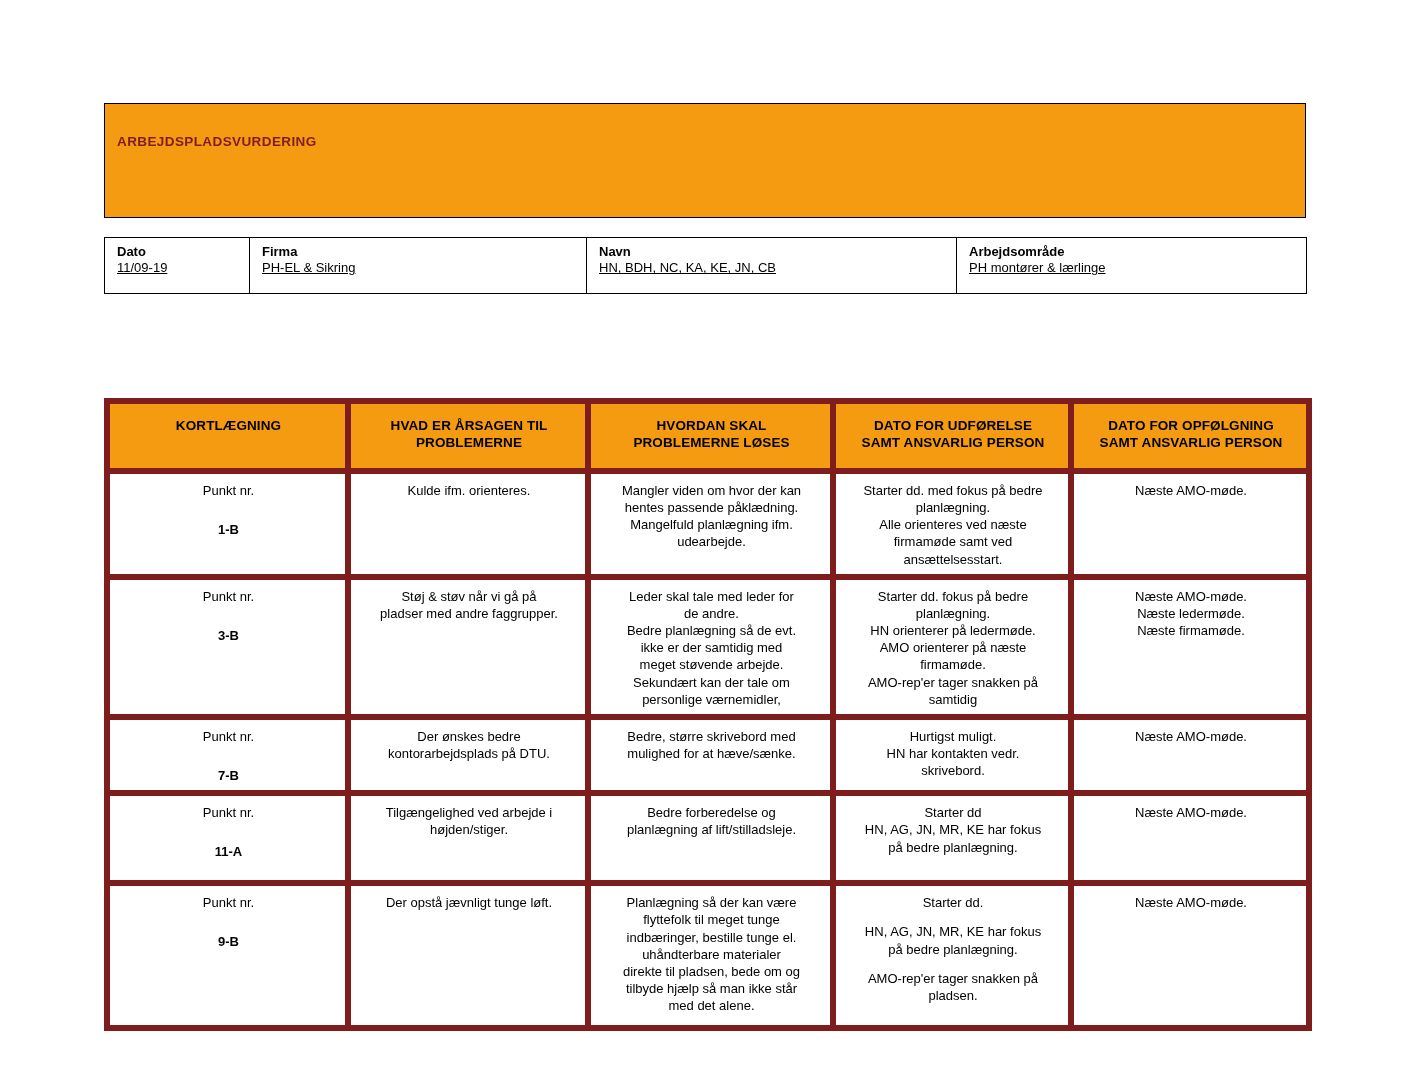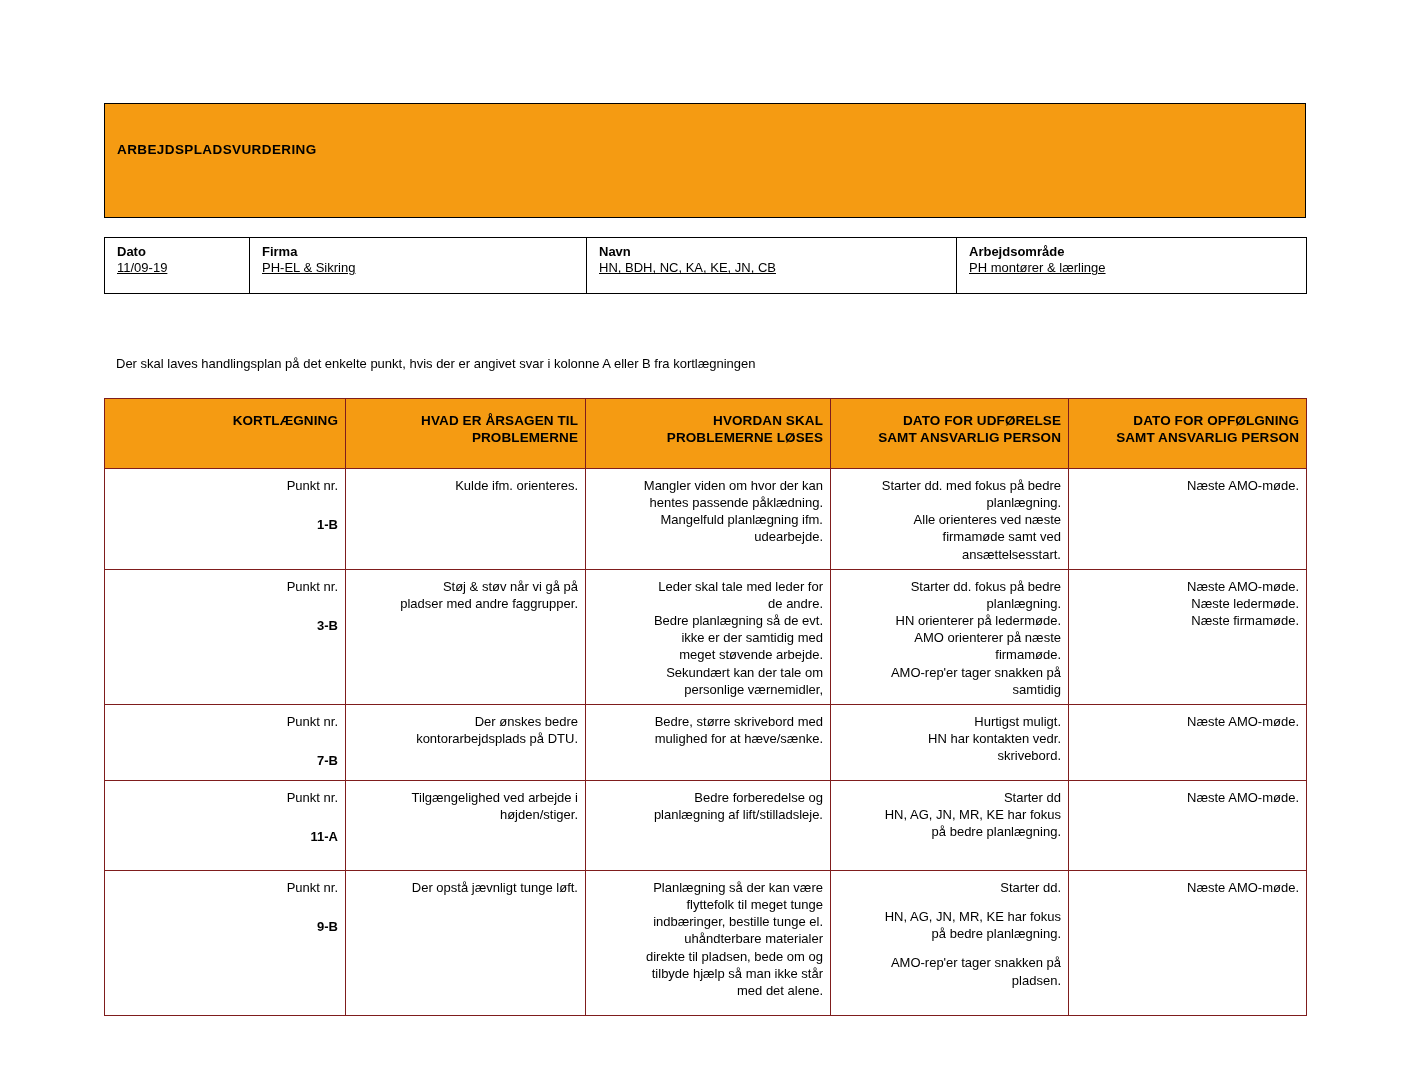--- a/index.html
+++ b/index.html
@@ -33,23 +33,23 @@
     width: 1202px;
     height: 115px;
     background: #F59B12;
     border: 1px solid #000000;
     padding: 23px 0 0 12px;
   }
   .banner-eyebrow {
     font-size: 13.5px;
     font-weight: bold;
     letter-spacing: 0.4px;
-    color: #000000;
+    color: #7f1d1d;
     line-height: 1;
-    margin: 16px 0 6px 0;
+    margin: 8px 0 6px 0;
   }
   .banner-title {
     font-size: 42px;
     font-weight: bold;
     color: #ffffff;
     line-height: 1.04;
     margin: 0;
     letter-spacing: -0.4px;
   }
 
@@ -96,23 +96,23 @@
   .plan-table {
     position: absolute;
     left: 104px;
     top: 398px;
     width: 1202px;
     border-collapse: collapse;
     table-layout: fixed;
   }
   .plan-table th,
   .plan-table td {
-    border: 1px solid #7f1d1d;
+    border: 6px solid #7f1d1d;
     vertical-align: top;
-    text-align: right;
+    text-align: center;
     padding: 8px 7px 6px 9px;
   }
   .plan-table thead th {
     background: #F59B12;
     font-size: 13.5px;
     font-weight: bold;
     line-height: 1.25;
     height: 70px;
     padding-top: 14px;
     letter-spacing: 0.1px;
@@ -167,21 +167,20 @@
           <span class="meta-value" data-name="meta-value-navn">HN, BDH, NC, KA, KE, JN, CB</span>
         </td>
         <td style="width:350px;" data-name="meta-cell-arbejdsomraade">
           <span class="meta-label" data-name="meta-label-arbejdsomraade">Arbejdsområde</span>
           <span class="meta-value" data-name="meta-value-arbejdsomraade">PH montører &amp; lærlinge</span>
         </td>
       </tr>
     </tbody>
   </table>
 
-  <div class="intro" data-name="intro-text">Der skal laves handlingsplan på det enkelte punkt, hvis der er angivet svar i kolonne A eller B fra kortlægningen</div>
 
   <table class="plan-table" data-name="action-plan-table">
     <thead data-name="action-plan-header">
       <tr data-name="plan-header-row">
         <th style="width:241px;" data-name="column-header-kortlaegning">
           <span class="cell-line">KORTLÆGNING</span>
         </th>
         <th style="width:240px;" data-name="column-header-aarsag">
           <span class="cell-line">HVAD ER ÅRSAGEN TIL</span>
           <span class="cell-line">PROBLEMERNE</span>

